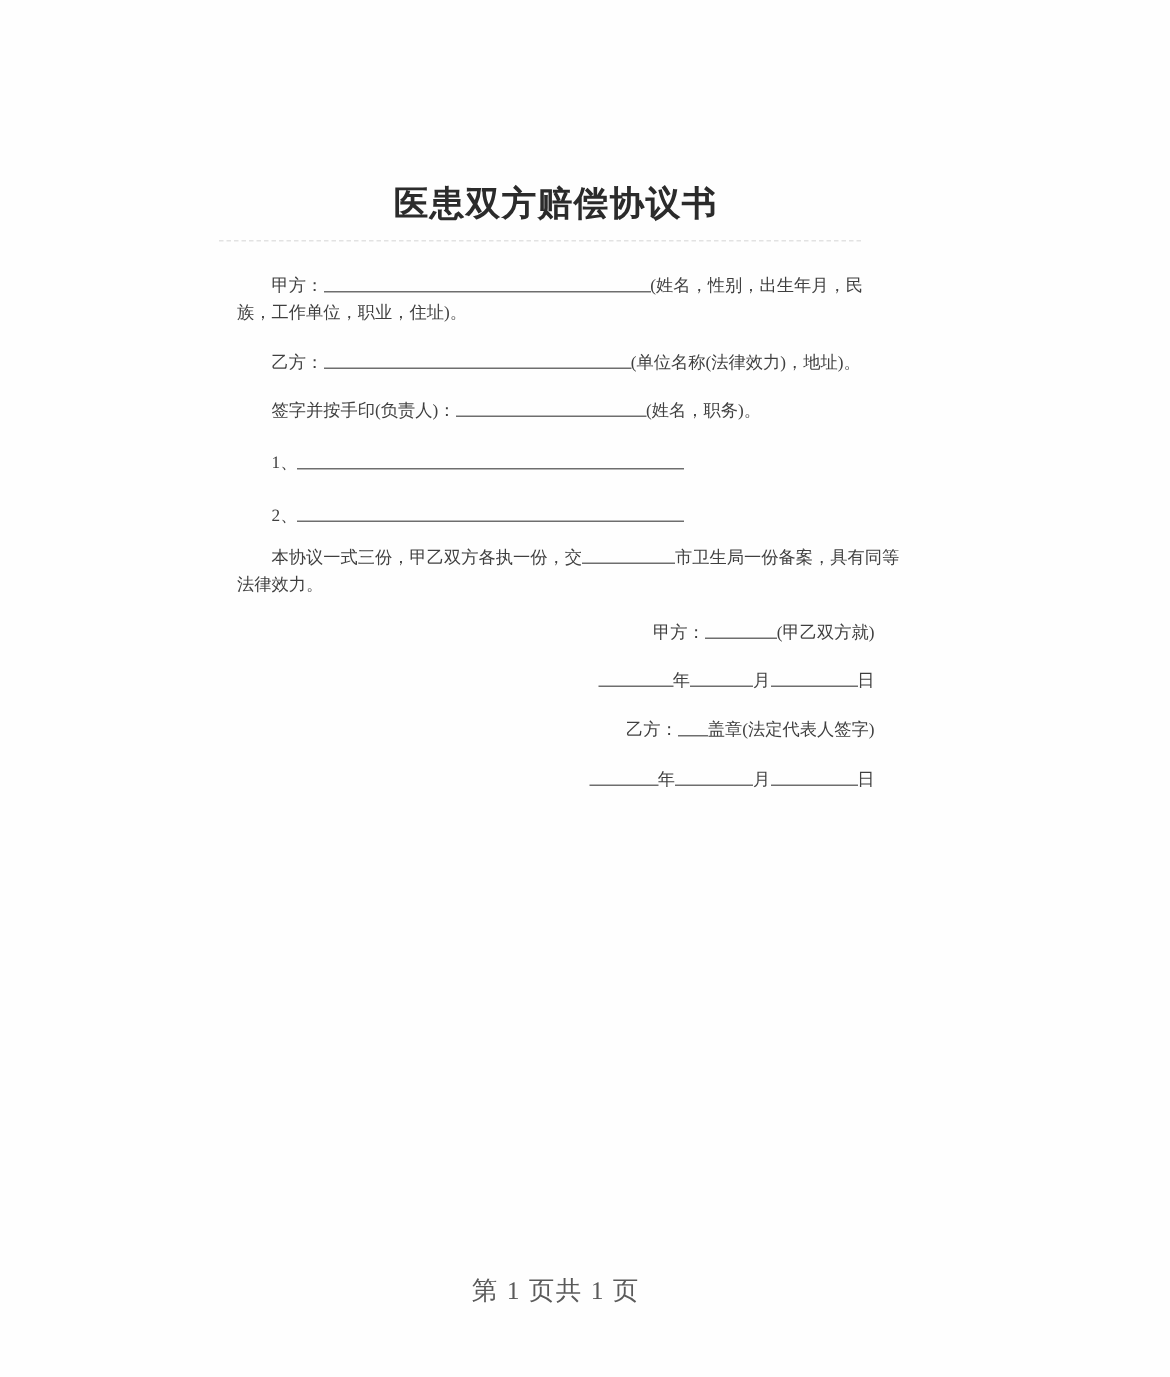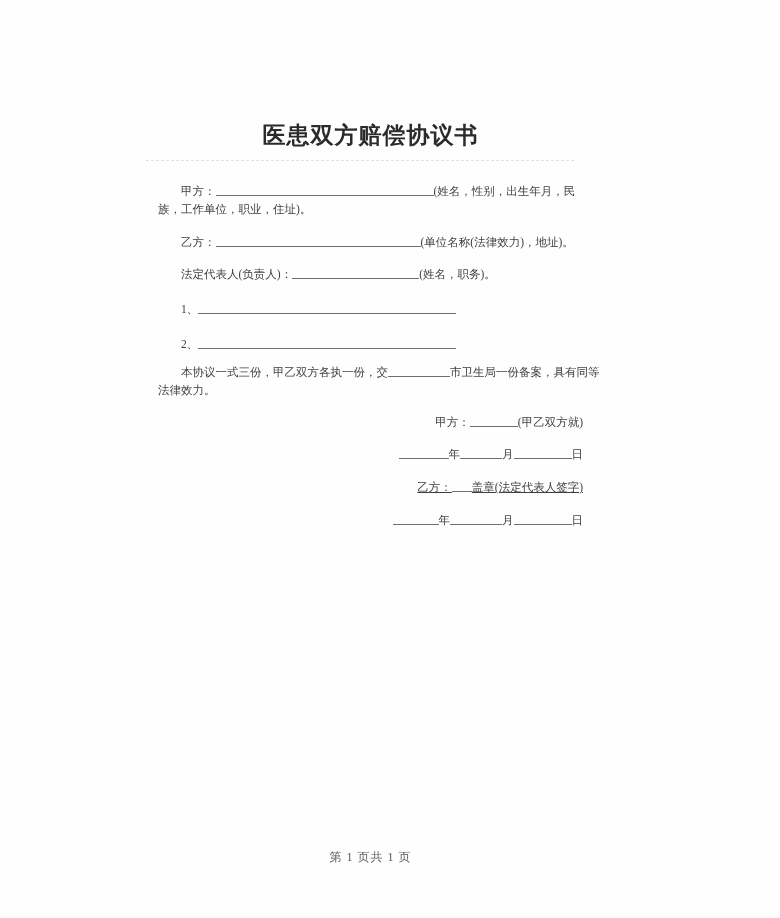--- a/index.html
+++ b/index.html
@@ -56,43 +56,43 @@
   }
   
   p[data-name="para-party-b"]{margin-top:15px !important;}
   p[data-name="para-legal-rep"]{margin-top:14px !important;}
   p[data-name="para-case"]{margin-top:15px !important;}
   p[data-name="para-item-1"]{margin-top:17px !important;}
   p[data-name="para-item-2"]{margin-top:17px !important;}
   p[data-name="para-copies"]{margin-top:10px !important;}
   p[data-name="para-sign-a"]{margin-top:14px !important;}
   p[data-name="para-date-a"]{margin-top:14px !important;}
-  p[data-name="para-sign-b"]{margin-top:15px !important;text-decoration:underline;}
+  p[data-name="para-sign-b"]{margin-top:15px !important;}
   p[data-name="para-date-b"]{margin-top:15px !important;}
   .footer{
     position:absolute;
     top:849px;
     left:158px;
     width:425px;
     text-align:center;
-    font-size:12px;
+    font-size:17px;
     color:#5a5a5a;
     letter-spacing:1px;
   }
 </style>
 </head>
 <body>
 
 <div class="page" data-name="document-page">
   <h1 class="title" data-name="document-title">医患双方赔偿协议书</h1>
   <div class="divider" data-name="title-divider"></div>
   <div class="content" data-name="document-body">
       <p class="indent" data-name="para-party-a"><span data-name="text-segment">甲方：</span><span class="blank" data-name="blank-field" style="width: 218px;"></span><span data-name="text-segment">(姓名，性别，出生年月，民</span><br><span data-name="text-segment">族，工作单位，职业，住址)。</span></p>
       <p class="indent" data-name="para-party-b"><span data-name="text-segment">乙方：</span><span class="blank" data-name="blank-field" style="width: 205px;"></span><span data-name="text-segment">(单位名称(法律效力)，地址)。</span></p>
-      <p class="indent" data-name="para-legal-rep"><span data-name="text-segment">法定代表人(负责人)：</span><span class="blank" data-name="blank-field" style="width: 127px;"></span><span data-name="text-segment">(姓名，职务)。</span></p>
+      <p class="indent" data-name="para-legal-rep"><span data-name="text-segment">签字并按手印(负责人)：</span><span class="blank" data-name="blank-field" style="width: 127px;"></span><span data-name="text-segment">(姓名，职务)。</span></p>
       <p class="indent" data-name="para-item-1"><span data-name="text-segment">1、</span><span class="blank" data-name="blank-field" style="width: 258px;"></span></p>
       <p class="indent" data-name="para-item-2"><span data-name="text-segment">2、</span><span class="blank" data-name="blank-field" style="width: 258px;"></span></p>
       <p class="indent" data-name="para-copies"><span data-name="text-segment">本协议一式三份，甲乙双方各执一份，交</span><span class="blank" data-name="blank-field" style="width: 62px;"></span><span data-name="text-segment">市卫生局一份备案，具有同等</span><br><span data-name="text-segment">法律效力。</span></p>
       <p class="right" data-name="para-sign-a"><span data-name="text-segment">甲方：</span><span class="blank" data-name="blank-field" style="width: 48px;"></span><span data-name="text-segment">(甲乙双方就)</span></p>
       <p class="right" data-name="para-date-a"><span class="blank" data-name="blank-field" style="width: 50px;"></span><span data-name="text-segment">年</span><span class="blank" data-name="blank-field" style="width: 42px;"></span><span data-name="text-segment">月</span><span class="blank" data-name="blank-field" style="width: 58px;"></span><span data-name="text-segment">日</span></p>
       <p class="right" data-name="para-sign-b"><span data-name="text-segment">乙方：</span><span class="blank" data-name="blank-field" style="width: 20px;"></span><span data-name="text-segment">盖章(法定代表人签字)</span></p>
       <p class="right" data-name="para-date-b"><span class="blank" data-name="blank-field" style="width: 46px;"></span><span data-name="text-segment">年</span><span class="blank" data-name="blank-field" style="width: 52px;"></span><span data-name="text-segment">月</span><span class="blank" data-name="blank-field" style="width: 58px;"></span><span data-name="text-segment">日</span></p>
     </div>
   <div class="footer" data-name="page-number-indicator">第 1 页共 1 页</div>
 </div>

